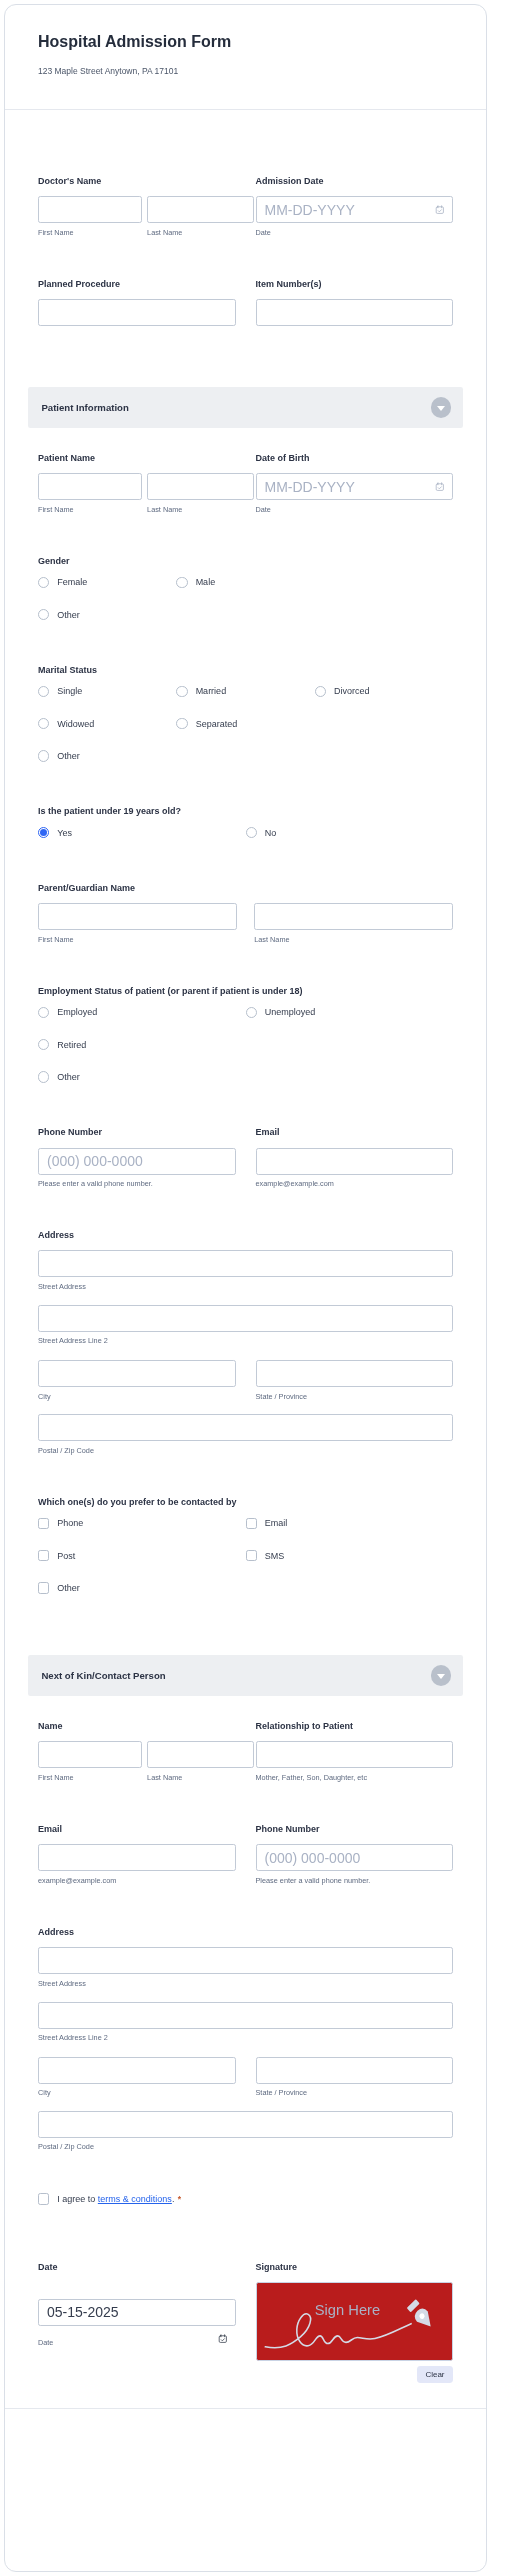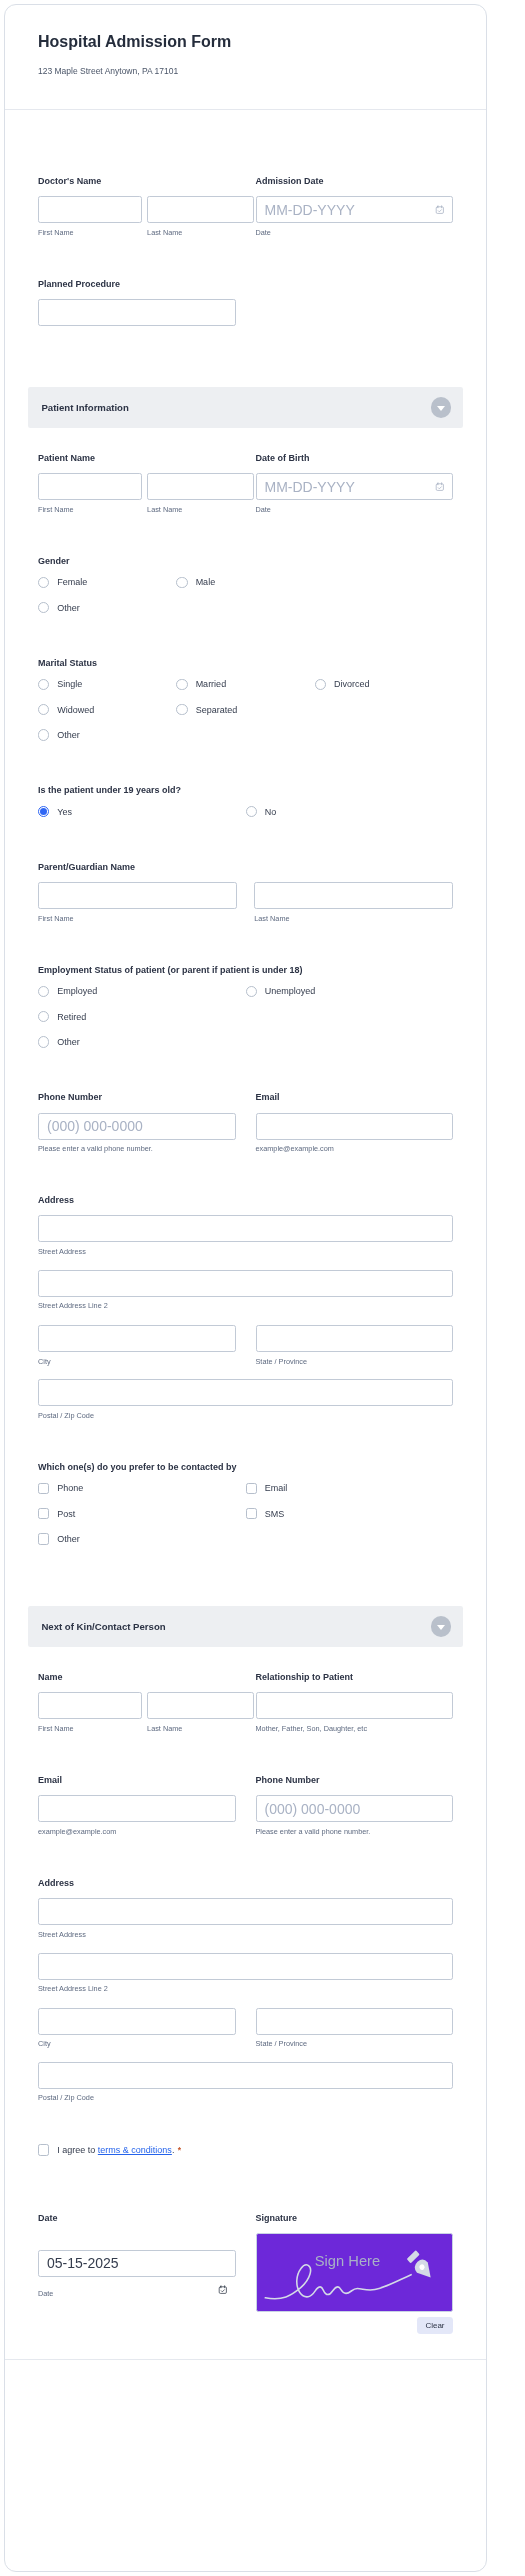--- a/index.html
+++ b/index.html
@@ -31,21 +31,21 @@
   .inp::placeholder { color:#a9b2c4; }
   .sub { font-size:7.3px; line-height:9px; color:#5e6a80; margin-top:4.5px; }
   .namegrid { display:grid; grid-template-columns:104px 107px; column-gap:5.1px; }
   .namegrid.wide { grid-template-columns:1fr 1fr; column-gap:17.5px; }
   .datewrap { position:relative; }
   .datewrap .inp { padding-right:25px; }
   .cal-ic { position:absolute; right:8px; top:9px; width:9.6px; height:9.6px; pointer-events:auto; }
   .cal-ic.light { color:#a9b2c4; }
   .cal-ic.dark { color:#39404f; }
   .optfield { margin-bottom:44px; }
-  .optgrid { display:grid; row-gap:13px; }
+  .optgrid { display:grid; row-gap:20px; }
   .cols3 { grid-template-columns:repeat(3,1fr); }
   .cols2 { grid-template-columns:repeat(2,1fr); }
   .c1 { grid-column:1; }
   .opt { display:flex; align-items:center; gap:8px; height:12.4px; cursor:pointer; }
   .radio {
     width:11.3px; height:11.3px; border:0.6px solid #b6bfcc; border-radius:50%;
     background:#fff; flex:none; position:relative;
   }
   .radio.checked { border:1.1px solid #2f66f4; }
   .radio.checked::after {
@@ -73,21 +73,21 @@
   }
   .agree-field { margin-bottom:57px; }
   .agree-line { display:flex; align-items:center; gap:8px; }
   .agree-text { font-size:9px; color:#343c4d; }
   .agree-link { color:#2563eb; text-decoration:underline; cursor:pointer; }
   .req-star { color:#c65a2e; font-size:8.5px; font-weight:700; margin-left:3.4px; }
   .datecol .inp { margin-top:26px; }
   .datecol .sub { margin-top:12.4px; }
   .sig-box {
     height:79px; border:0.6px solid #c9d3e4; border-radius:2.3px;
-    position:relative; background:#6d28d9; margin-top:6.2px; overflow:hidden; cursor:crosshair;
+    position:relative; background:#b91c1c; margin-top:6.2px; overflow:hidden; cursor:crosshair;
   }
   .sig-art { position:absolute; inset:0; width:100%; height:100%; }
   .sign-here {
     position:absolute; left:0; right:13.6px; top:19px; text-align:center;
     font-size:14.7px; color:#a9b1c6;
   }
   .clear-row { display:flex; justify-content:flex-end; margin-top:5px; }
   .clear-btn {
     height:17px; padding:0 8.5px; background:#e3e7f8; border:none; border-radius:3.4px;
     font-family:inherit; font-size:8px; color:#2c3345; cursor:pointer;
@@ -137,20 +137,24 @@
             </g>
           </svg>
         </div>
         <div class="sub">Date</div>
       </div>
     </div>
 
     <div class="row">
       <div class="field">
         <div class="flabel">Planned Procedure</div>
+        <input class="inp" type="text" style="">
+      </div>
+      <div class="field">
+        <div class="flabel">Item Number(s)</div>
         <input class="inp" type="text" style="">
       </div>
     </div>
 
     <div class="section-bar">
       <span class="section-title">Patient Information</span>
       <span class="collapse-circle">
           <span class="tri"></span>
         </span>
     </div>

